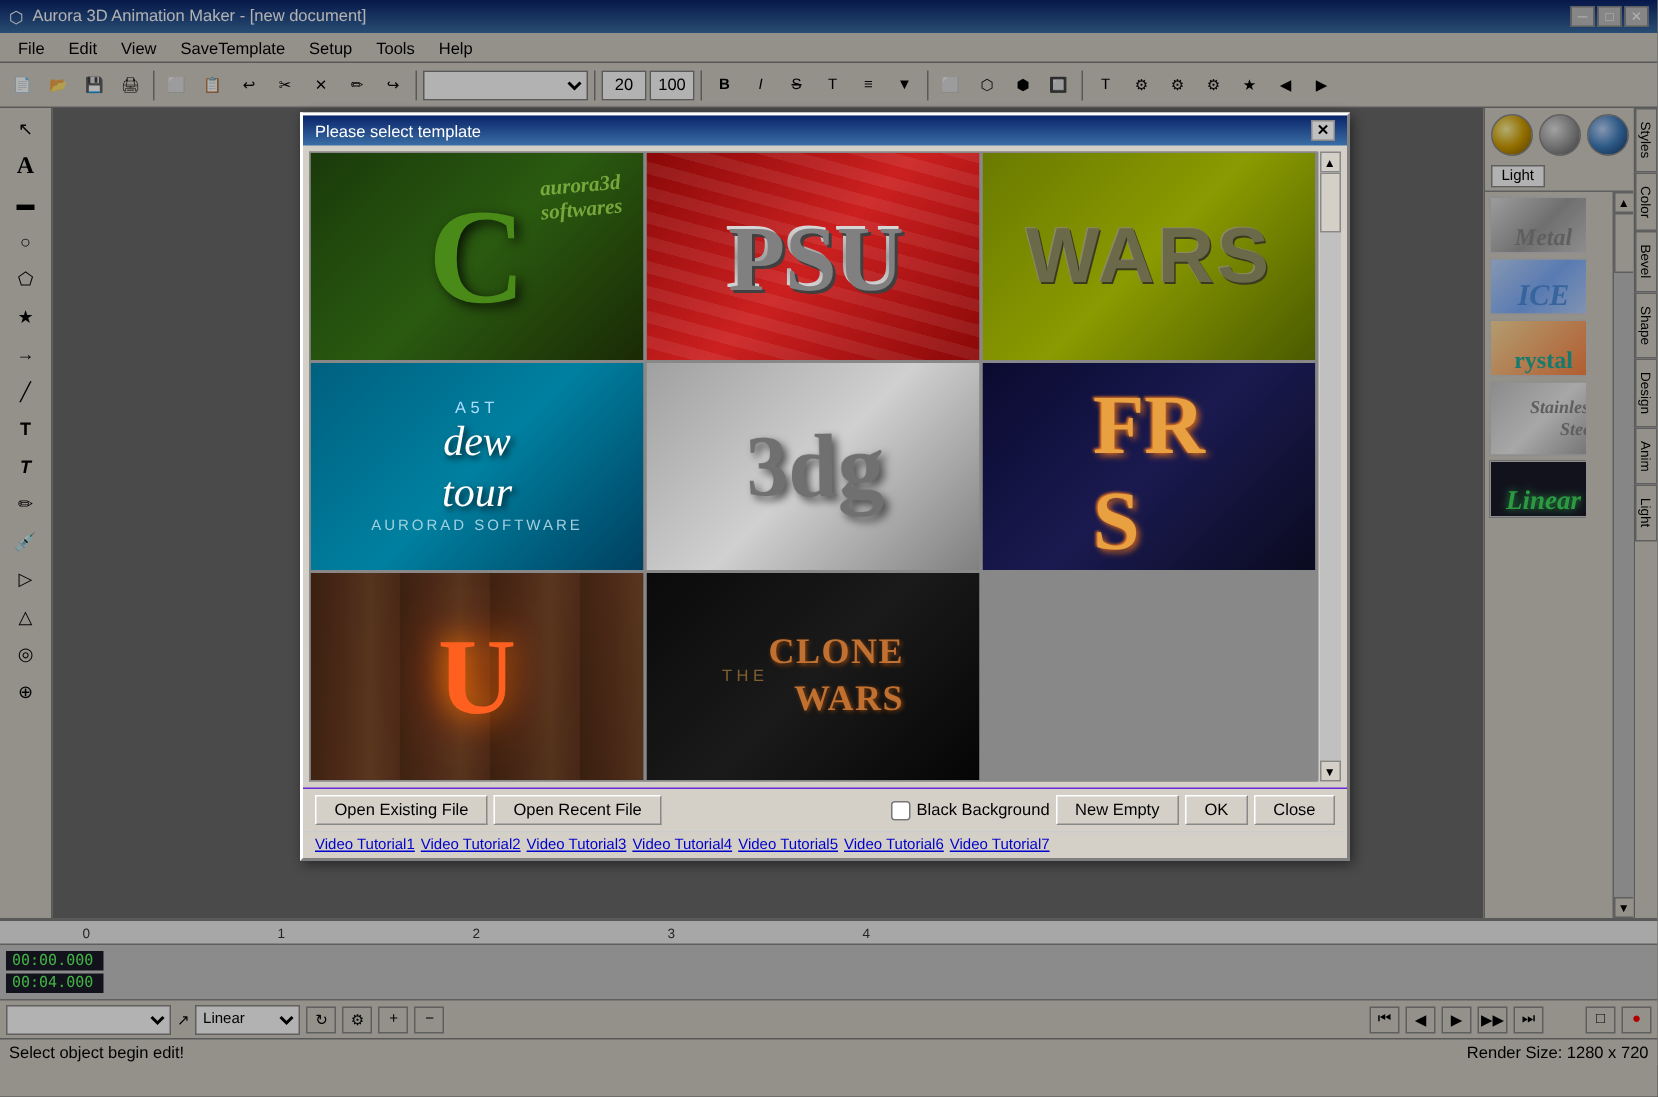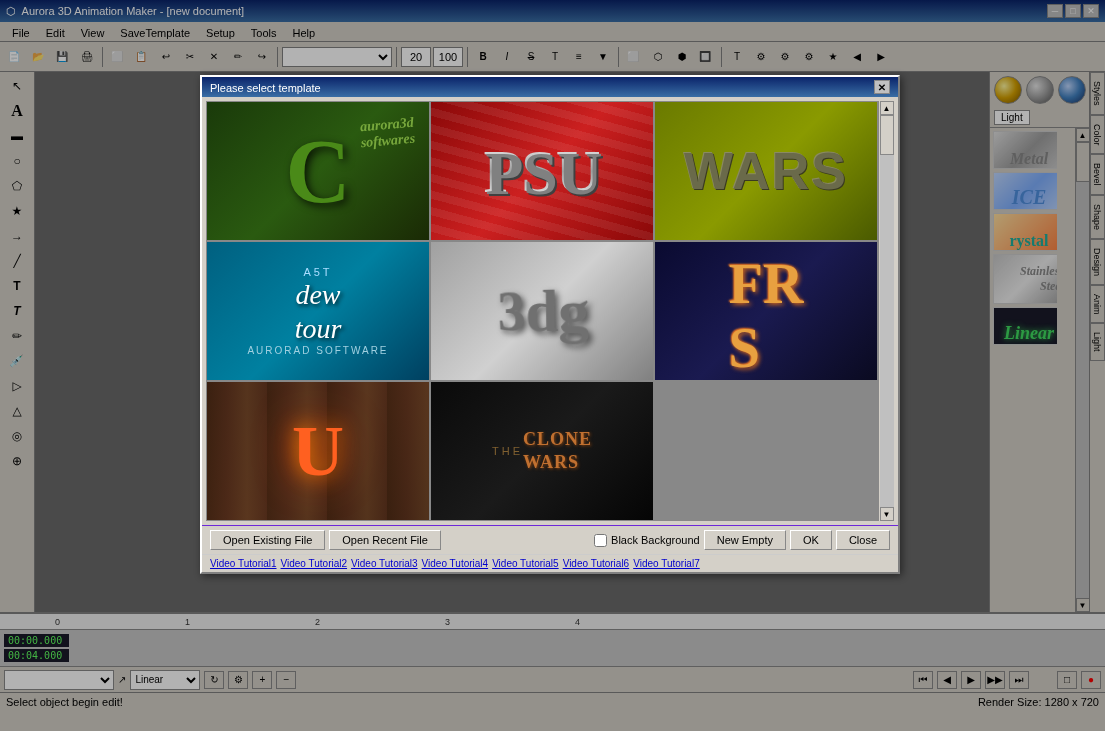--- a/index.html
+++ b/index.html
@@ -406,26 +406,26 @@
       font-family: serif;
       color: #ff6020;
       text-shadow: 0 0 20px #ff8000, 0 0 40px #ff4000;
       z-index: 1;
       position: relative;
     }
 
     
     .t9 { background: linear-gradient(135deg, #0a0a0a, #1a1a1a, #050505); }
     .t9-text {
-      font-size: 18px;
+      font-size: 24px;
       font-weight: bold;
       font-family: serif;
       color: #c07030;
       text-shadow: 1px 1px 3px #804010;
-      text-align: left;
+      text-align: right;
       line-height: 1.3;
       letter-spacing: 1px;
     }
     .t9-sub { font-size: 11px; color: #806030; letter-spacing: 3px; }
 
     #modal-footer {
       display: flex;
       align-items: center;
       padding: 6px 8px;
       gap: 6px;

